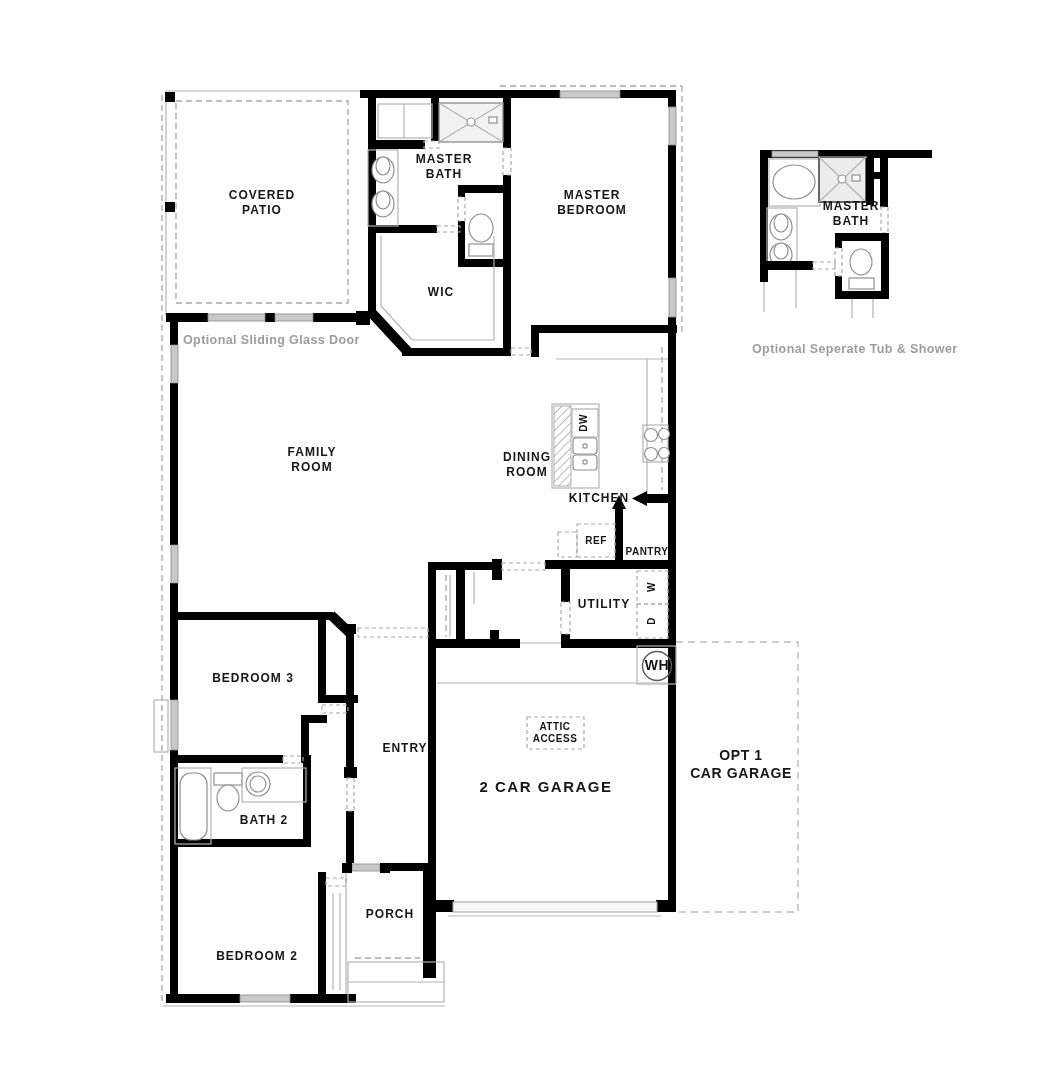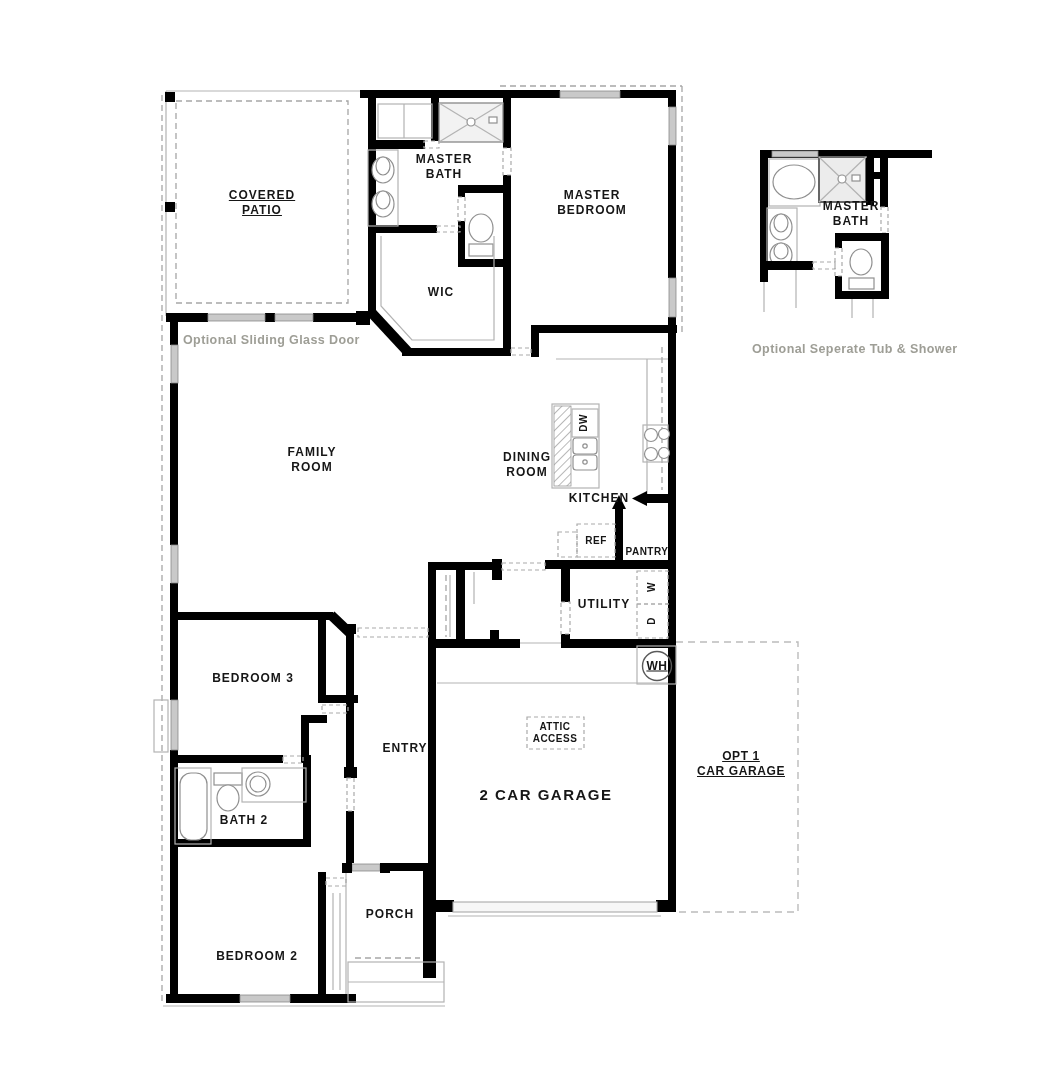--- a/index.html
+++ b/index.html
@@ -2,23 +2,23 @@
 <html><head>
 <meta charset="utf-8">
 <style>
   html,body{margin:0;padding:0;background:#ffffff;}
   .stage{position:relative;width:1050px;height:1070px;background:#ffffff;overflow:hidden;
          font-family:"Liberation Sans","DejaVu Sans",sans-serif;}
   svg{position:absolute;left:0;top:0;}
   .lbl{position:absolute;transform:translate(-50%,-50%);color:#161616;font-weight:bold;
        text-align:center;white-space:pre-line;letter-spacing:1px;line-height:1.25;}
   .room{font-size:12px;}
-  .big{font-size:15px;letter-spacing:1.5px;margin-top:8px;}
+  .big{font-size:15px;letter-spacing:1.5px;}
   .small{font-size:10px;letter-spacing:0.5px;line-height:1.2;}
-  .med{font-size:12px;letter-spacing:0.6px;text-decoration:underline;}
+  .med{font-size:14px;letter-spacing:0.6px;}
   .rot{transform:translate(-50%,-50%) rotate(-90deg);}
   .caption{position:absolute;color:#9e9e96;font-weight:bold;font-size:12.5px;
            letter-spacing:0.4px;white-space:nowrap;}
   
   .wall{fill:#000000;}
   .win{fill:#c9c9c9;stroke:#8a8a8a;stroke-width:0.8;}
   .thin{stroke:#b3b3b3;stroke-width:1.2;fill:none;}
   .fix{stroke:#909090;stroke-width:1.2;fill:#ffffff;}
   .dash{stroke:#a6a6a6;stroke-width:1.3;fill:none;stroke-dasharray:6 4;}
   .dashbox{stroke:#aaaaaa;stroke-width:1.2;fill:none;stroke-dasharray:4 3;}
@@ -294,36 +294,36 @@
 
     <rect class="wall" x="760" y="261" width="53" height="9"></rect>
     <rect class="dashbox" x="813" y="262" width="22" height="7"></rect>
     <line class="thin" x1="764" y1="282" x2="764" y2="312"></line>
     <line class="thin" x1="796" y1="270" x2="796" y2="308"></line>
     <line class="thin" x1="852" y1="299" x2="852" y2="318"></line>
     <line class="thin" x1="873" y1="299" x2="873" y2="318"></line>
   </g>
 </svg>
 
-<div class="lbl room" style="left:262px;top:203px;text-decoration:underline;">COVERED
+<div class="lbl room" style="left:262px;top:203px;">COVERED
 PATIO</div>
 <div class="lbl room" style="left:444px;top:167px;">MASTER
 BATH</div>
 <div class="lbl room" style="left:592px;top:203px;">MASTER
 BEDROOM</div>
 <div class="lbl room" style="left:441px;top:292px;">WIC</div>
 <div class="lbl room" style="left:312px;top:460px;">FAMILY
 ROOM</div>
 <div class="lbl room" style="left:487px;top:465px;margin-left:40px;">DINING
 ROOM</div>
 <div class="lbl room" style="left:599px;top:498px;text-align:right;">KITCHEN</div>
 <div class="lbl room" style="left:604px;top:604px;">UTILITY</div>
 <div class="lbl room" style="left:253px;top:678px;">BEDROOM 3</div>
 <div class="lbl room" style="left:389px;top:748px;padding-left:32px;">ENTRY</div>
-<div class="lbl room" style="left:244px;top:820px;">BATH 2</div>
+<div class="lbl room" style="left:264px;top:820px;">BATH 2</div>
 <div class="lbl room" style="left:257px;top:956px;text-align:right;">BEDROOM 2</div>
 <div class="lbl room" style="left:390px;top:914px;">PORCH</div>
 <div class="lbl big" style="left:546px;top:787px;">2 CAR GARAGE</div>
 <div class="lbl med" style="left:741px;top:764px;">OPT 1
 CAR GARAGE</div>
 <div class="lbl small" style="left:555px;top:733px;text-align:center;">ATTIC
 ACCESS</div>
 
 <div class="lbl small rot" style="left:584px;top:423px;">DW</div>
 <div class="lbl small" style="left:596px;top:541px;">REF</div>

